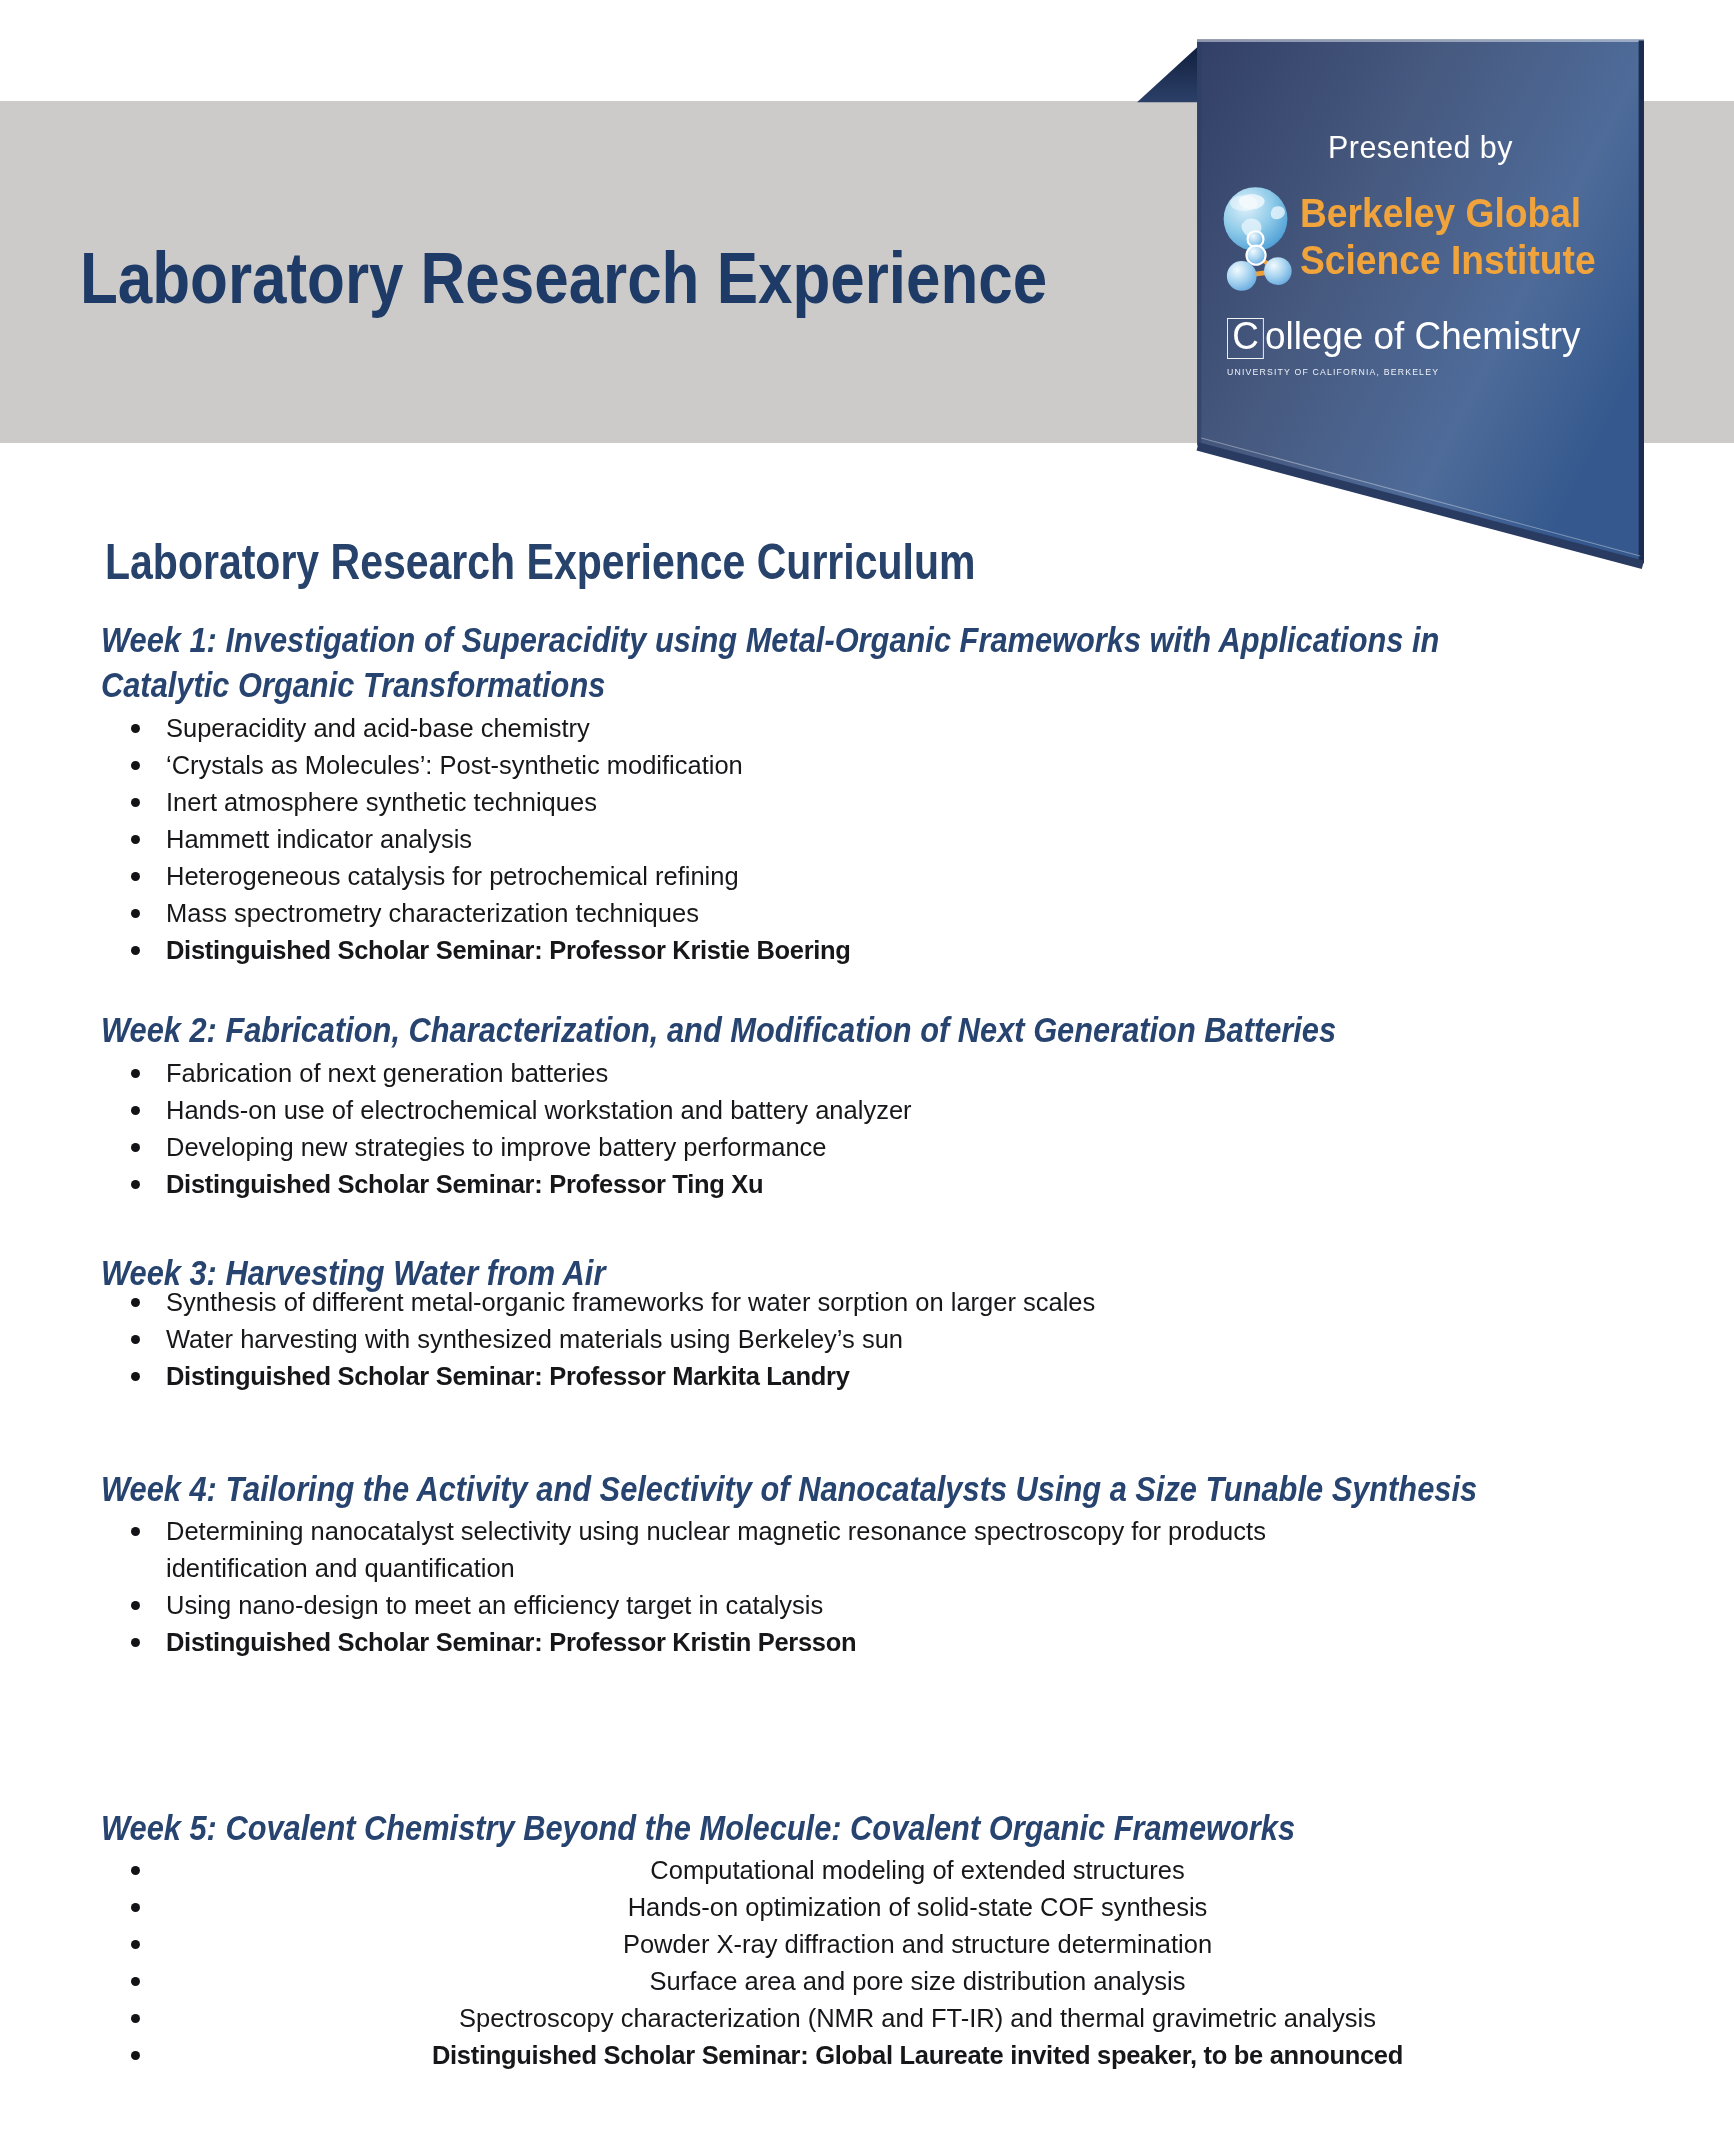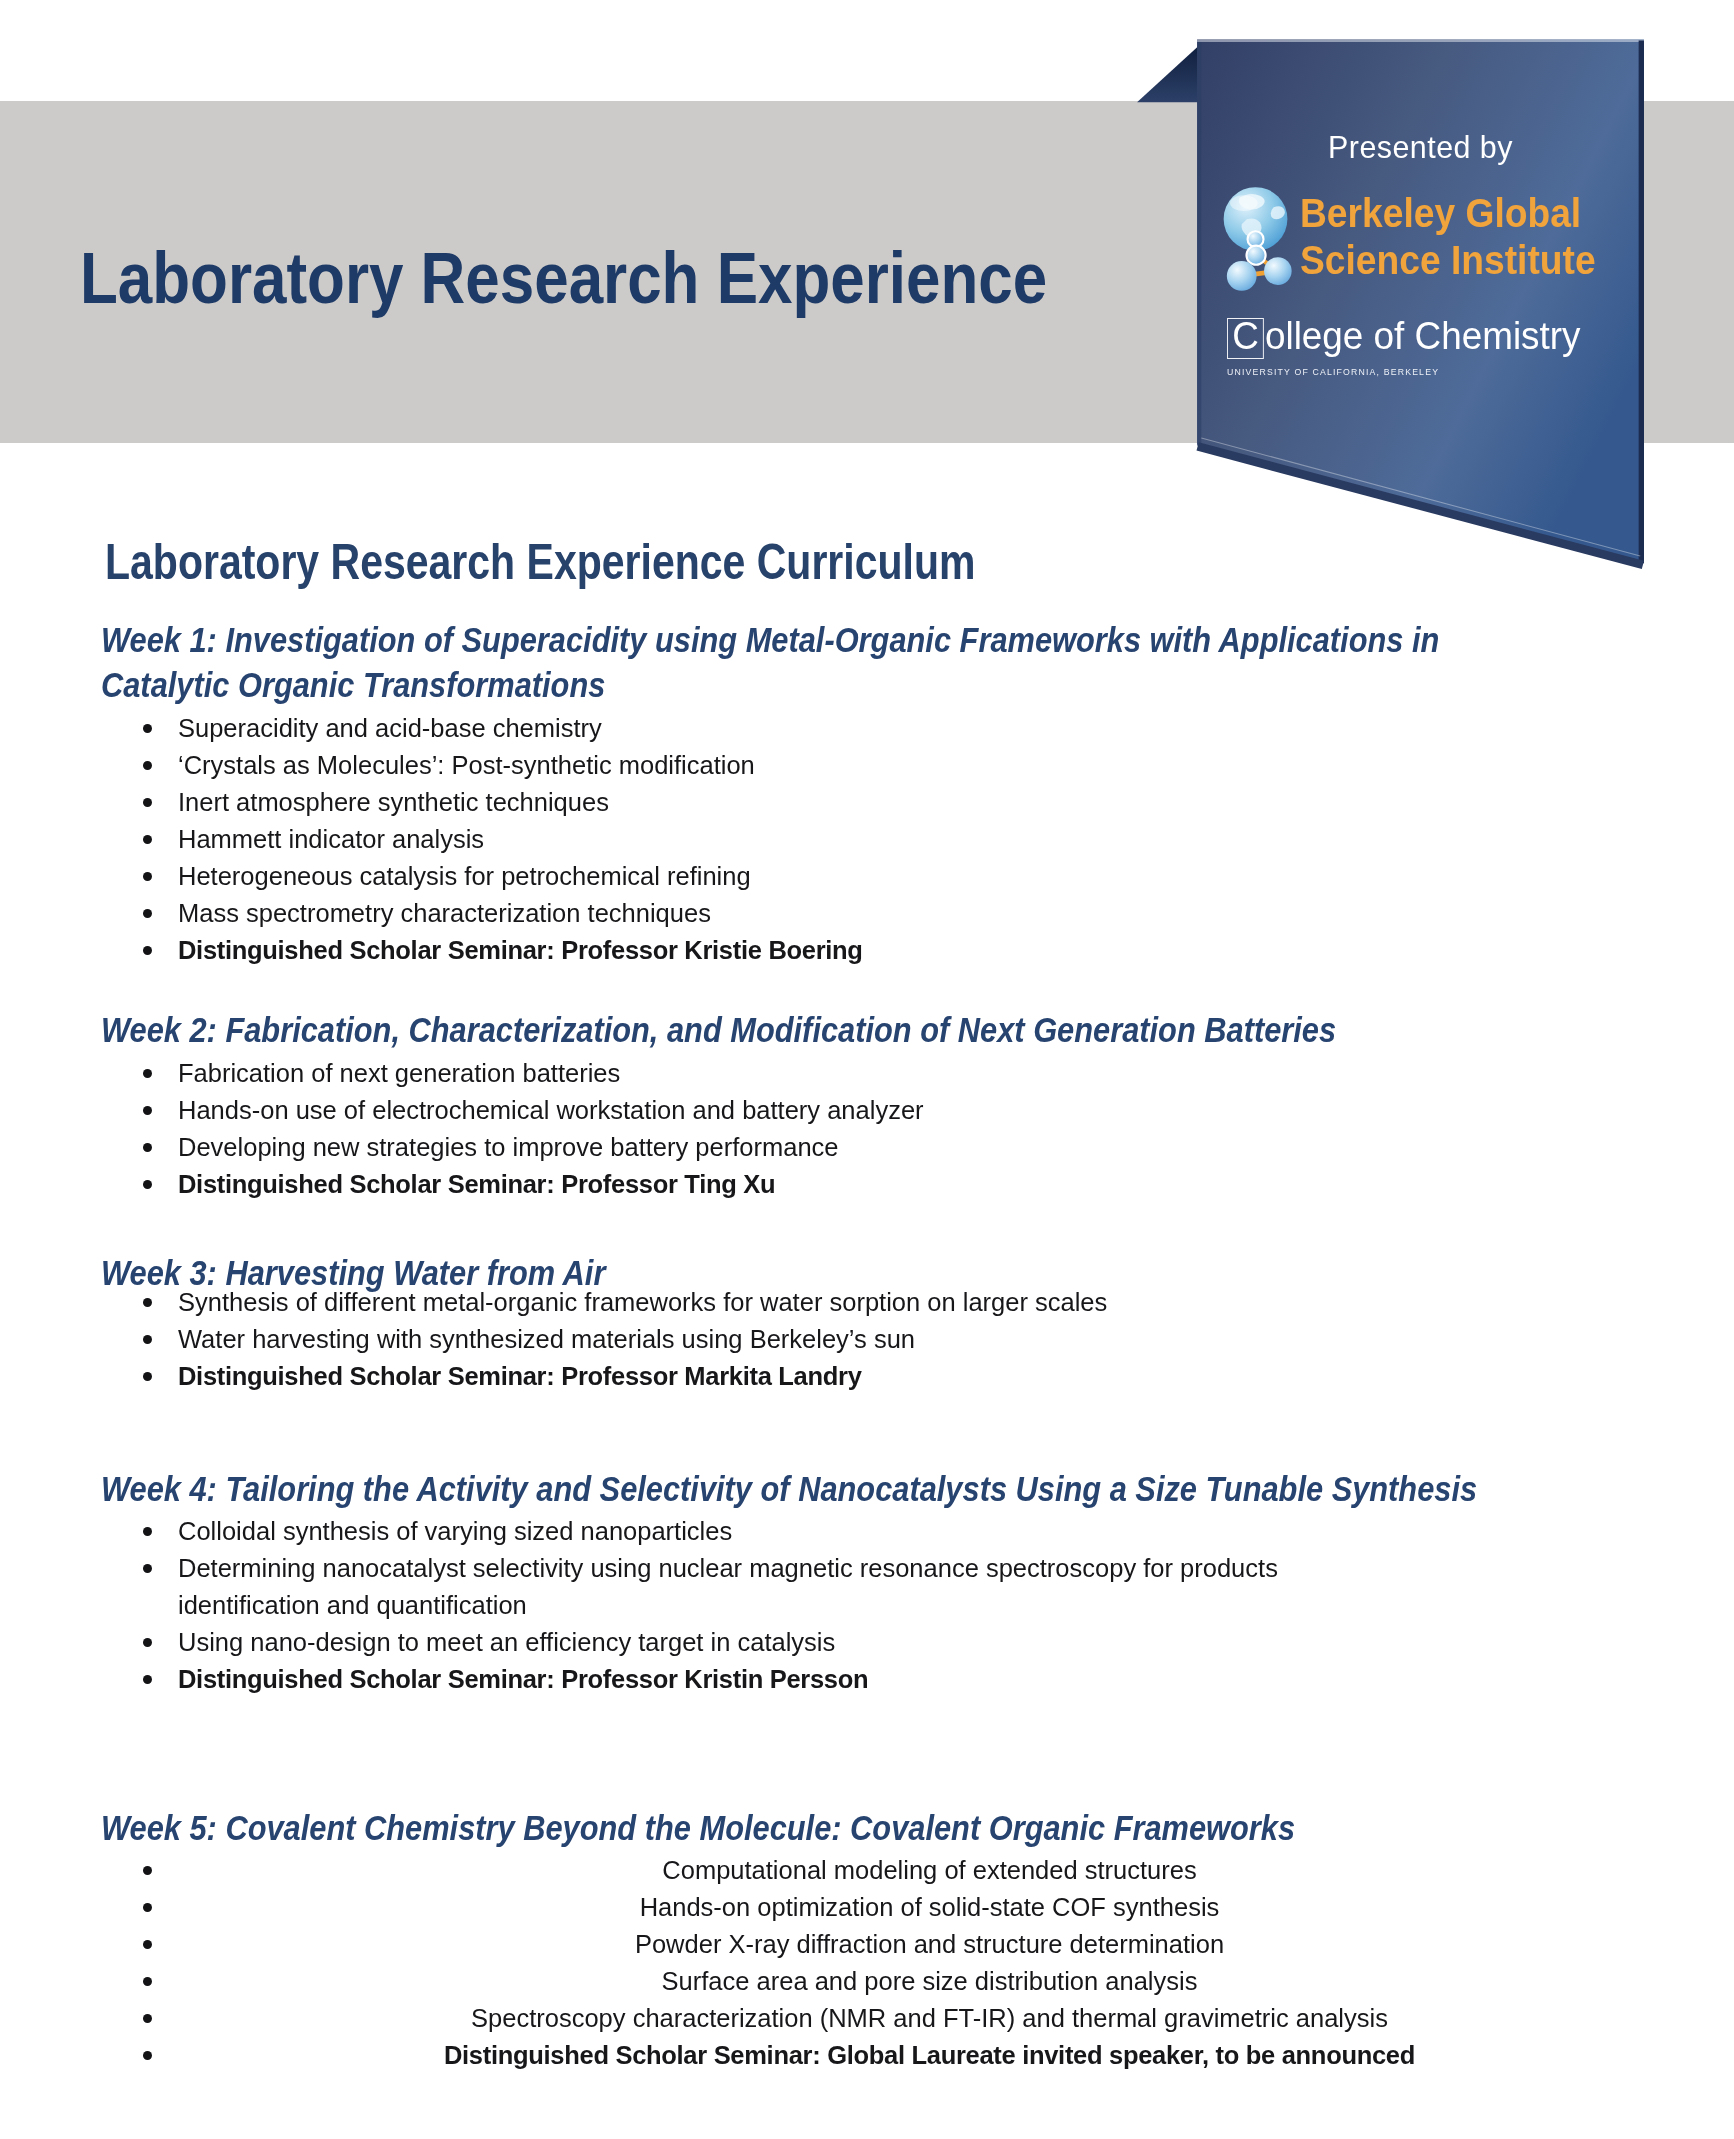--- a/index.html
+++ b/index.html
@@ -45,21 +45,21 @@
     font-size:50px;font-weight:bold;color:#27426B;line-height:54px;
     transform:scaleX(0.82);transform-origin:left top;white-space:nowrap;
   }
   .week-heading{
     position:absolute;left:101px;margin:0;width:1807px;
     font-size:35px;font-weight:bold;font-style:italic;color:#27436F;
     line-height:45px;transform:scaleX(0.88);transform-origin:left top;
     white-space:pre-line;
   }
   .bullets{
-    position:absolute;left:140px;width:1541px;margin:0;padding:0;list-style:none;
+    position:absolute;left:128px;width:1541px;margin:0;padding:0;list-style:none;
   }
   .bullets li{
     position:relative;margin:0;padding:0 0 0 38px;
     font-size:25.5px;line-height:37px;color:#17171a;white-space:pre-line;
   }
   .bullets li::before{
     content:"";position:absolute;left:3.2px;top:14px;width:9px;height:9px;
     border-radius:50%;background:#131316;
   }
   .bullets li.bold{font-weight:bold;letter-spacing:-0.3px;}
@@ -168,21 +168,20 @@
 
 <h3 class="week-heading" id="h-w3">Week 3: Harvesting Water from Air</h3>
 <ul class="bullets" id="l-w3">
   <li>Synthesis of different metal-organic frameworks for water sorption on larger scales</li>
   <li>Water harvesting with synthesized materials using Berkeley’s sun</li>
   <li class="bold">Distinguished Scholar Seminar: Professor Markita Landry</li>
 </ul>
 
 <h3 class="week-heading" id="h-w4">Week 4: Tailoring the Activity and Selectivity of Nanocatalysts Using a Size Tunable Synthesis</h3>
 <ul class="bullets" id="l-w4">
-  <li>Colloidal synthesis of varying sized nanoparticles</li>
   <li>Determining nanocatalyst selectivity using nuclear magnetic resonance spectroscopy for products
 identification and quantification</li>
   <li>Using nano-design to meet an efficiency target in catalysis</li>
   <li class="bold">Distinguished Scholar Seminar: Professor Kristin Persson</li>
 </ul>
 
 <h3 class="week-heading" id="h-w5">Week 5: Covalent Chemistry Beyond the Molecule: Covalent Organic Frameworks</h3>
 <ul class="bullets" id="l-w5">
   <li>Computational modeling of extended structures</li>
   <li>Hands-on optimization of solid-state COF synthesis</li>

